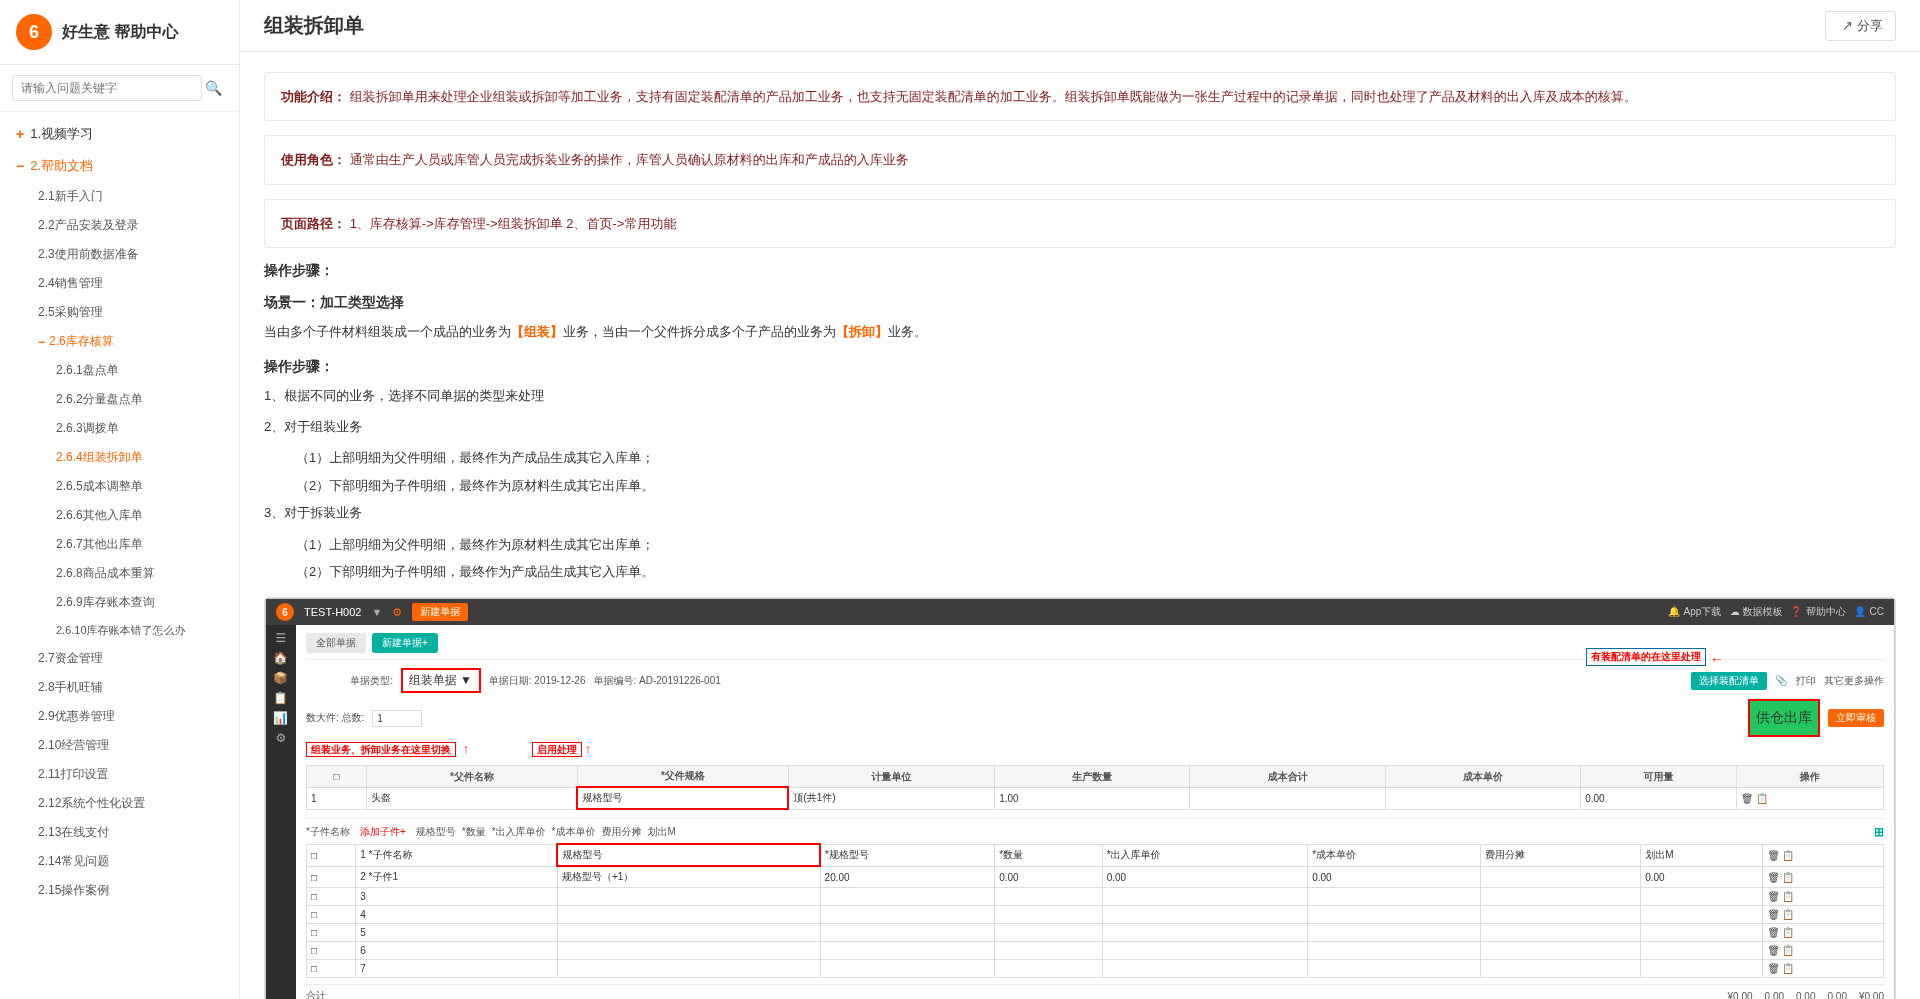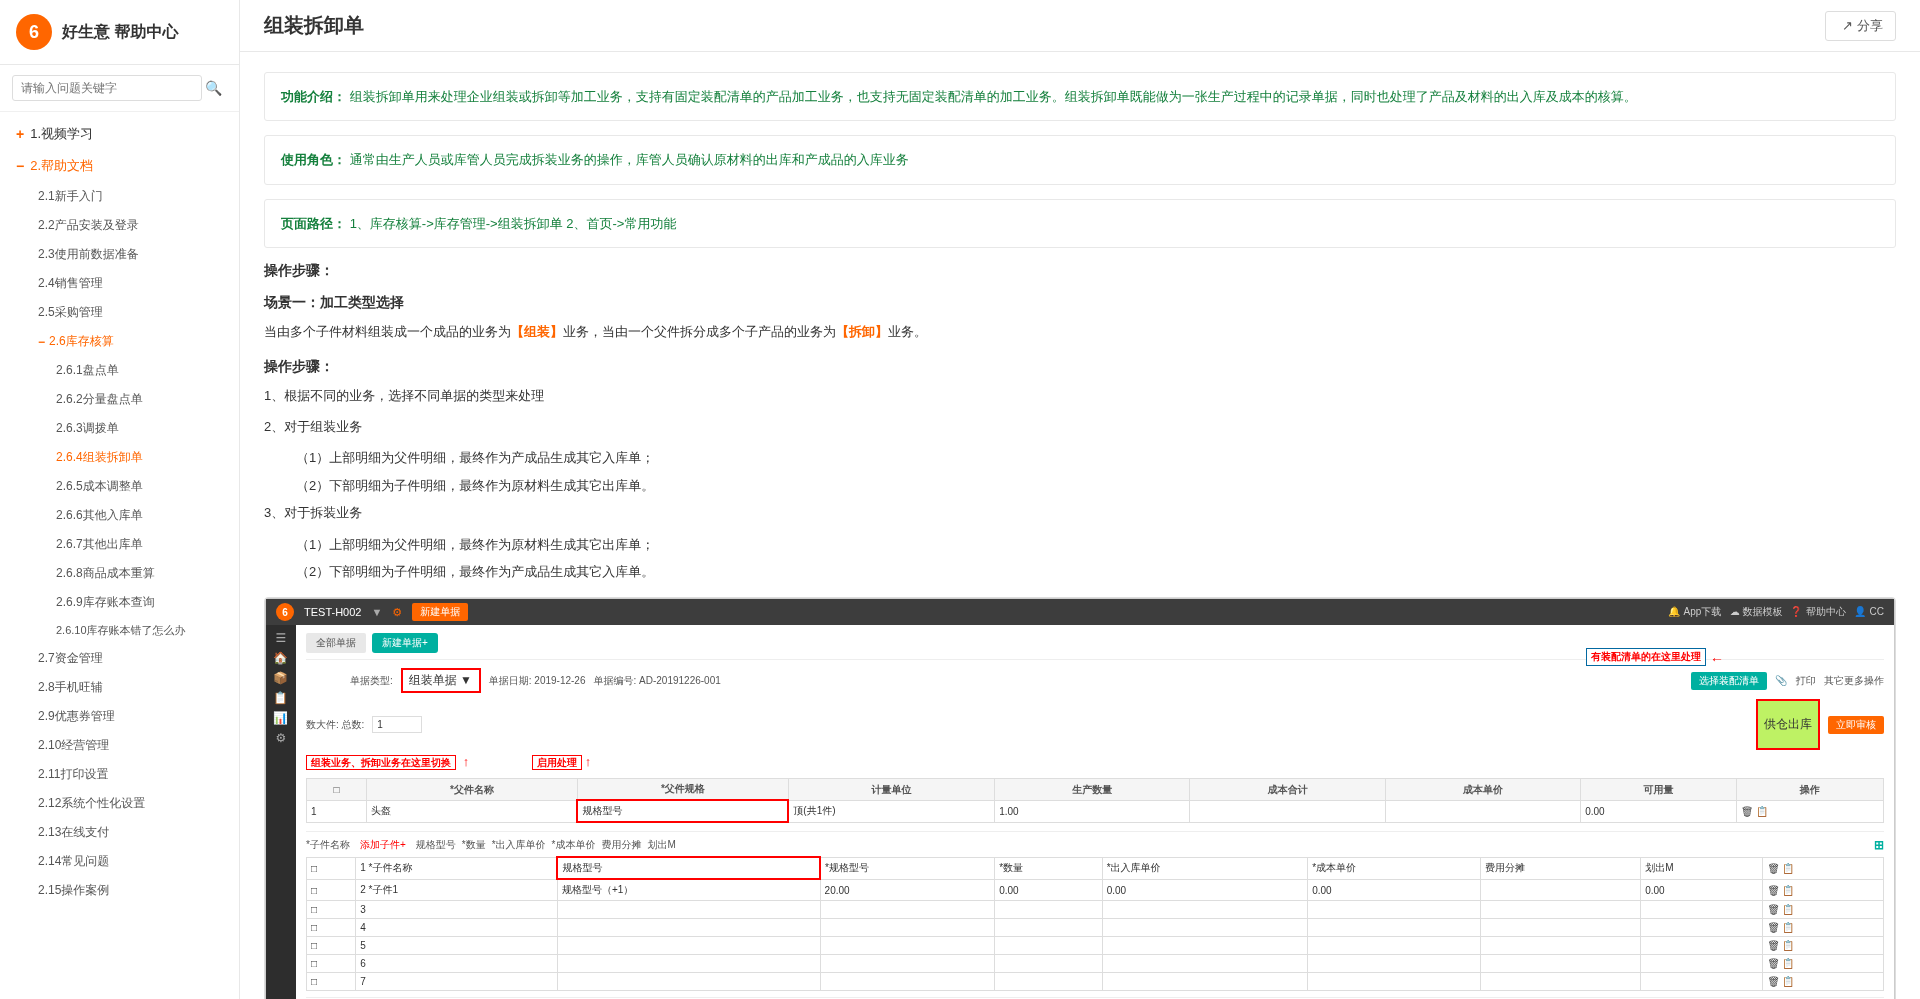--- a/index.html
+++ b/index.html
@@ -142,21 +142,21 @@
       margin: 0;
     }
 
     .info-box {
       border: 1px solid #e8e8e8;
       border-radius: 3px;
       padding: 12px 16px;
       margin-bottom: 14px;
       font-size: 13px;
       line-height: 1.8;
-      color: #15803d;
+      color: #7f1d1d;
       background: #fff;
     }
     .info-box .label-bold { font-weight: bold; }
 
     .section-heading {
       font-weight: bold;
       font-size: 14px;
       margin: 14px 0 8px 0;
       color: #333;
     }
@@ -360,21 +360,21 @@
                   <span style="color:red;font-size:14px;">←</span>
                 </div>
                 <div style="background:#00b0a0;color:#fff;padding:2px 8px;border-radius:2px;font-size:10px;">选择装配清单</div>
                 <span style="font-size:10px;color:#555;">📎 &nbsp; 打印 &nbsp; 其它更多操作</span>
               </div>
 
               <div style="display:flex;align-items:center;gap:8px;margin-bottom:4px;font-size:10px;">
                 <span style="color:#555;">数大件: 总数:</span>
                 <div style="border:1px solid #ddd;padding:2px 4px;width:50px;">1</div>
                 <div style="flex:1;"></div>
-                <div style="border:2px solid red;padding:15px 6px;background:#bef264;font-size:12px;">供仓出库</div>
+                <div style="border:2px solid red;padding:8px 6px;background:#22c55e;font-size:14px;">供仓出库</div>
                 <div style="background:#f60;color:#fff;border:none;padding:2px 8px;border-radius:2px;font-size:10px;">立即审核</div>
               </div>
 
               <div style="font-size:10px;margin-bottom:8px;position:relative;">
                 <span style="color:red;font-weight:bold;font-size:10px;border:1px solid red;padding:1px 4px;background:#fff;">组装业务、拆卸业务在这里切换</span>
                 <span style="color:red;font-size:13px;margin-left:4px;">↑</span>
                 
                 <span style="color:red;font-weight:bold;font-size:10px;border:1px solid red;padding:1px 4px;background:#fff;margin-left:60px;">启用处理</span>
                 <span style="color:red;font-size:13px;">↑</span>
               </div>

